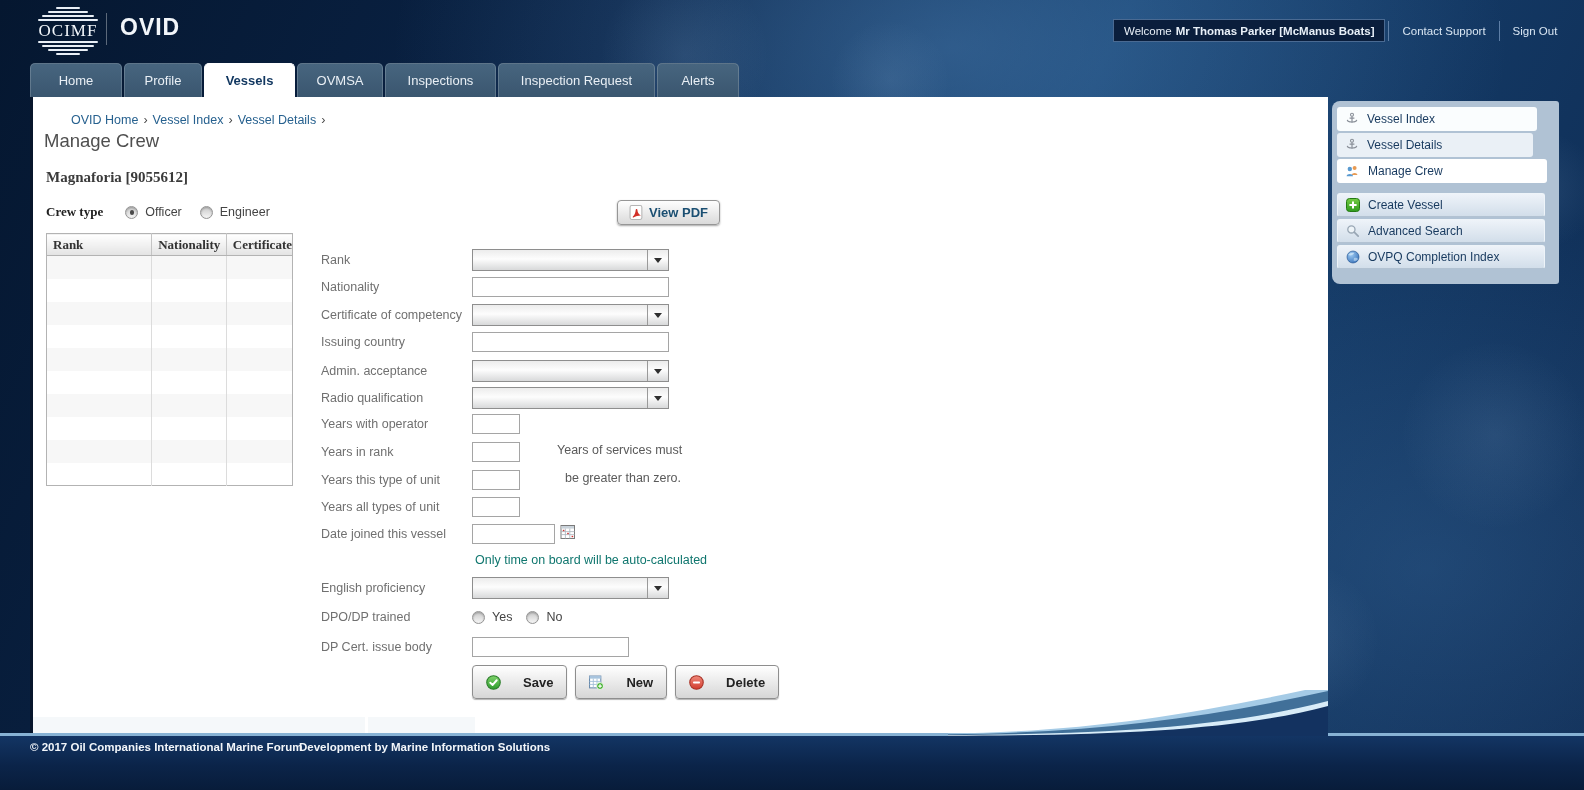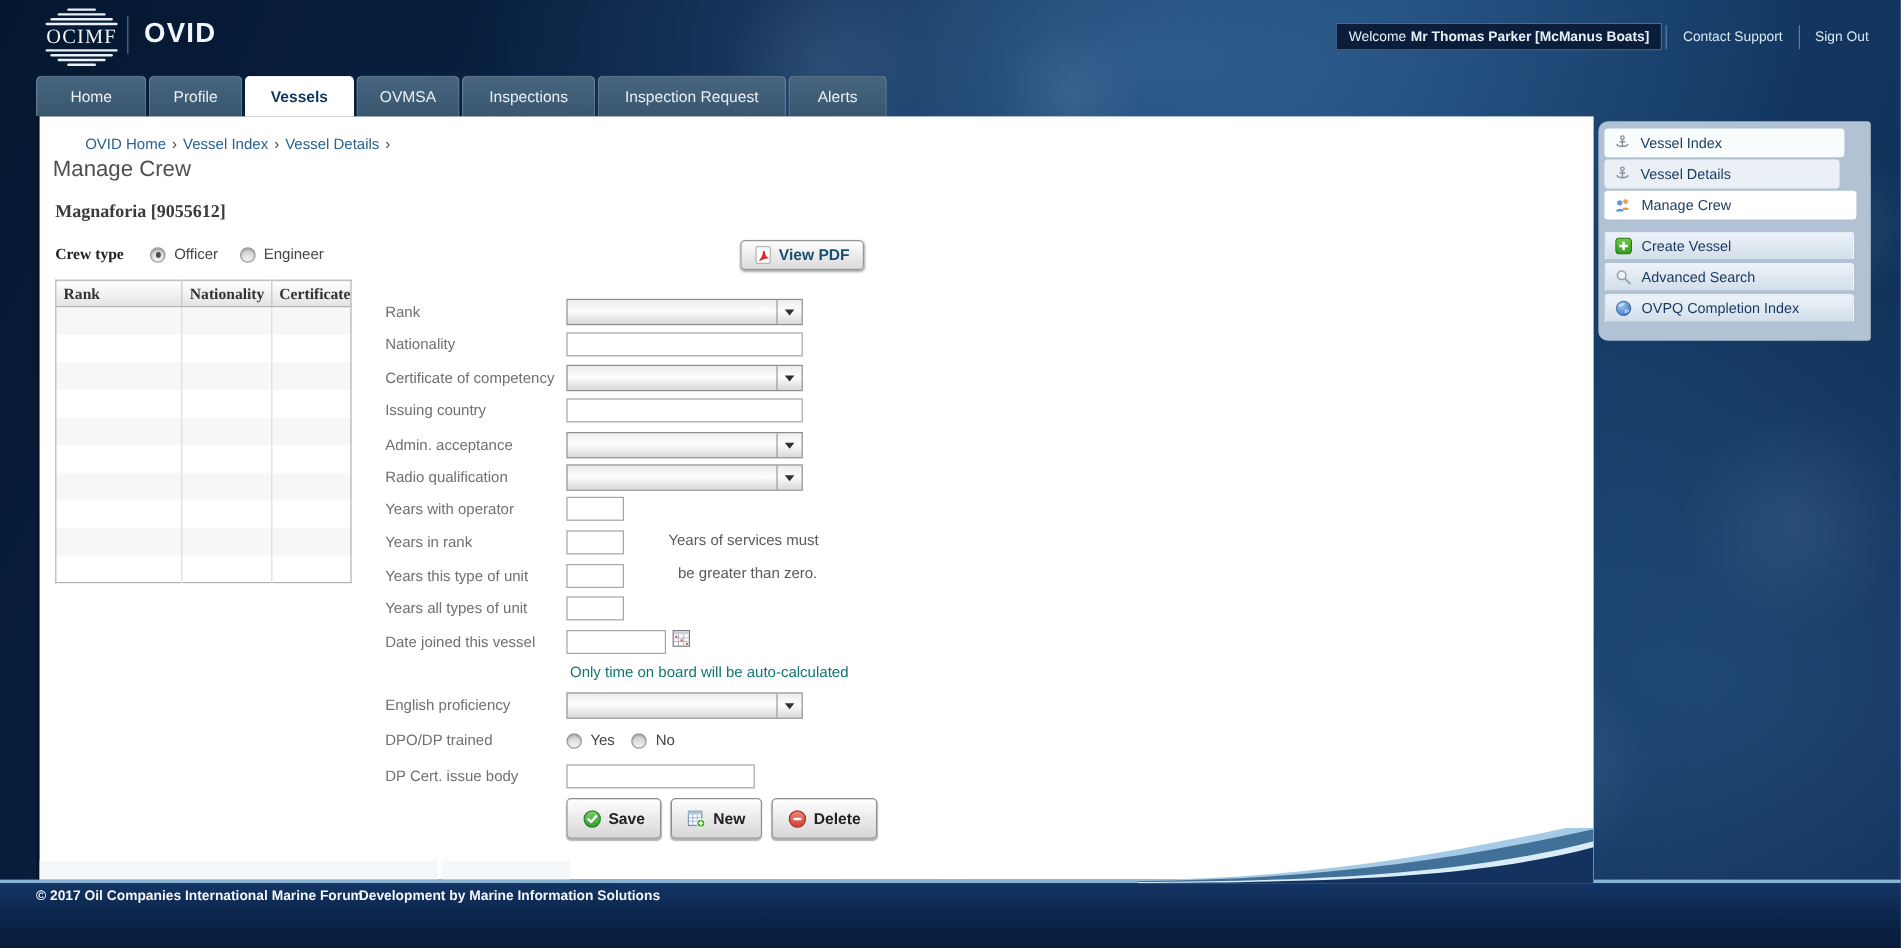--- a/index.html
+++ b/index.html
@@ -94,21 +94,21 @@
   .ti { height:20px; border:1px solid #a5a5a5; background:#fff; font-size:12.5px; padding:0 4px;
     font-family:"Liberation Sans", sans-serif; }
   .ti.w-std { width:197px; } .ti.w-sm { width:48px; } .ti.w-date { width:83px; } .ti.w-dp { width:157px; }
   .side-note { position:absolute; font-size:12.5px; color:#5a5a5a; }
   .hint { position:absolute; left:475px; top:553px; font-size:12.5px; color:#0f766e; }
   .cal-icon { margin-left:5px; cursor:pointer; display:inline-block; }
 
   .btnrow { position:absolute; left:472px; top:665px; display:flex; gap:8px; }
   .btn { height:25px; border:1px solid #8e8e8e; border-radius:4px;
     background:linear-gradient(#ffffff, #d6d6d6); box-shadow:0 1px 1px rgba(0,0,0,0.3);
-    display:inline-flex; align-items:center; gap:6px; padding:16px 13px;
+    display:inline-flex; align-items:center; gap:22px; padding:16px 13px;
     font-weight:bold; font-size:13px; color:#222; cursor:pointer; font-family:"Liberation Sans",sans-serif;text-align:right; }
 
   
   .sidebar { position:absolute; left:1332px; top:101px; width:227px; height:183px;
     background:#b0c2d4; border-radius:8px 3px 3px 8px; padding:6px 0 0 5px; }
   .s-item { height:24px; margin-bottom:2px; display:flex; align-items:center; gap:8px;
     padding-left:8px; font-size:12px; color:#17395e; border-radius:3px; cursor:pointer; }
   .s-item svg { flex:0 0 auto; }
   .s-i1 { background:#fafdfe; width:200px; }
   .s-i2 { background:#eaf0f6; width:196px; }

